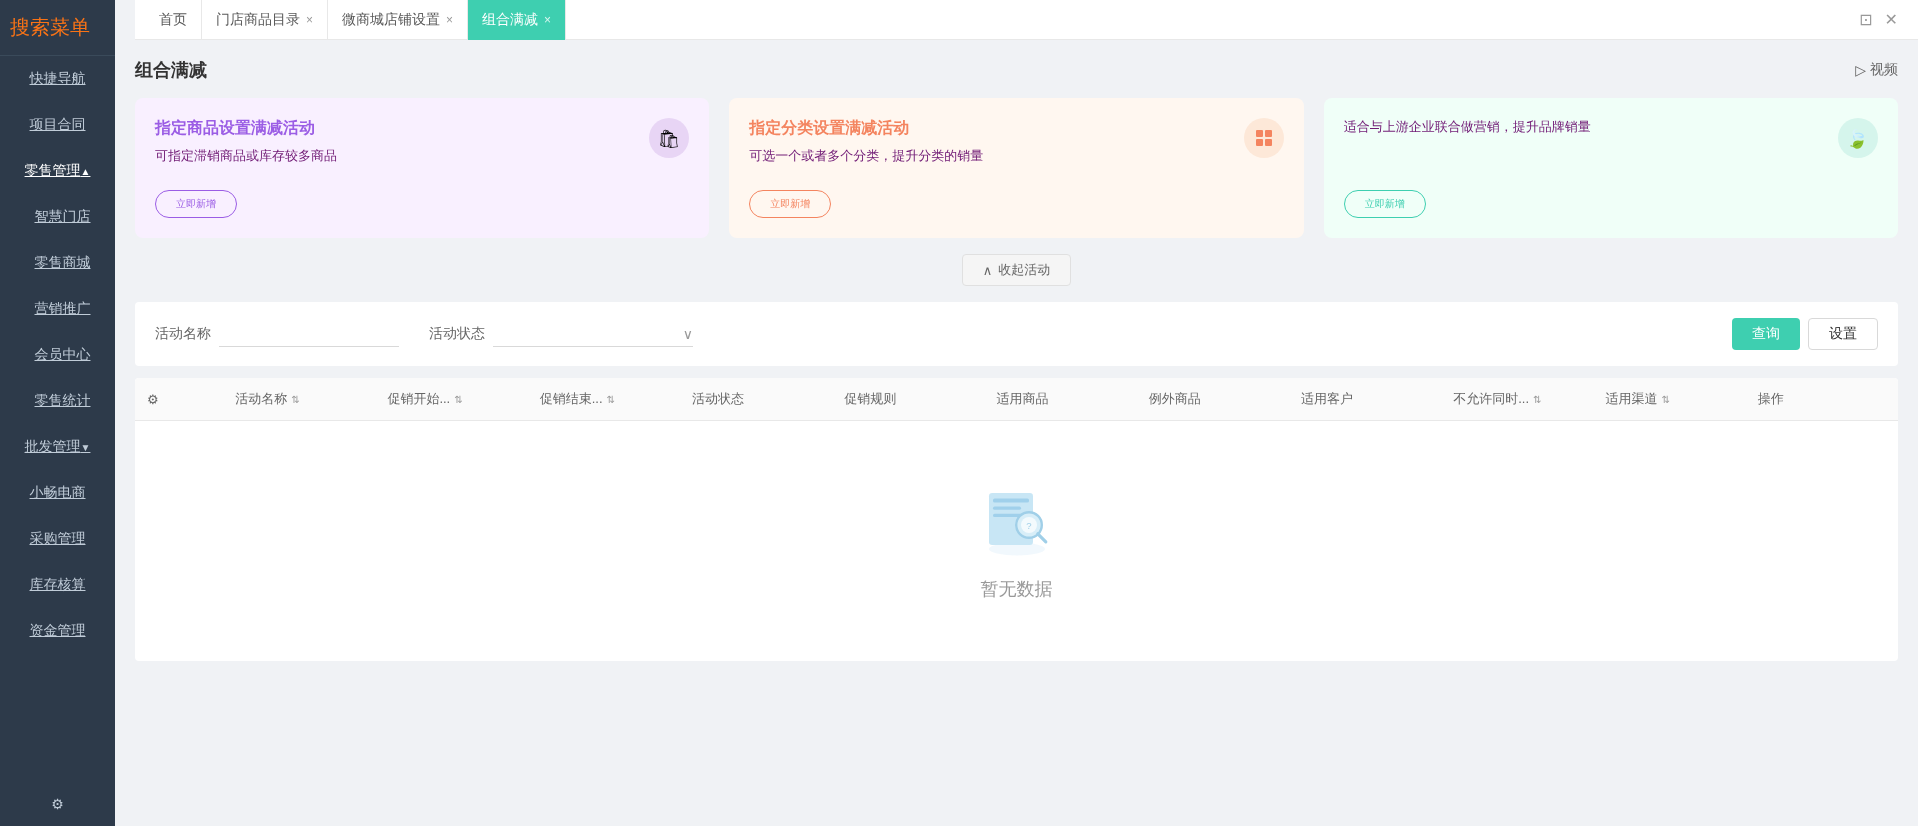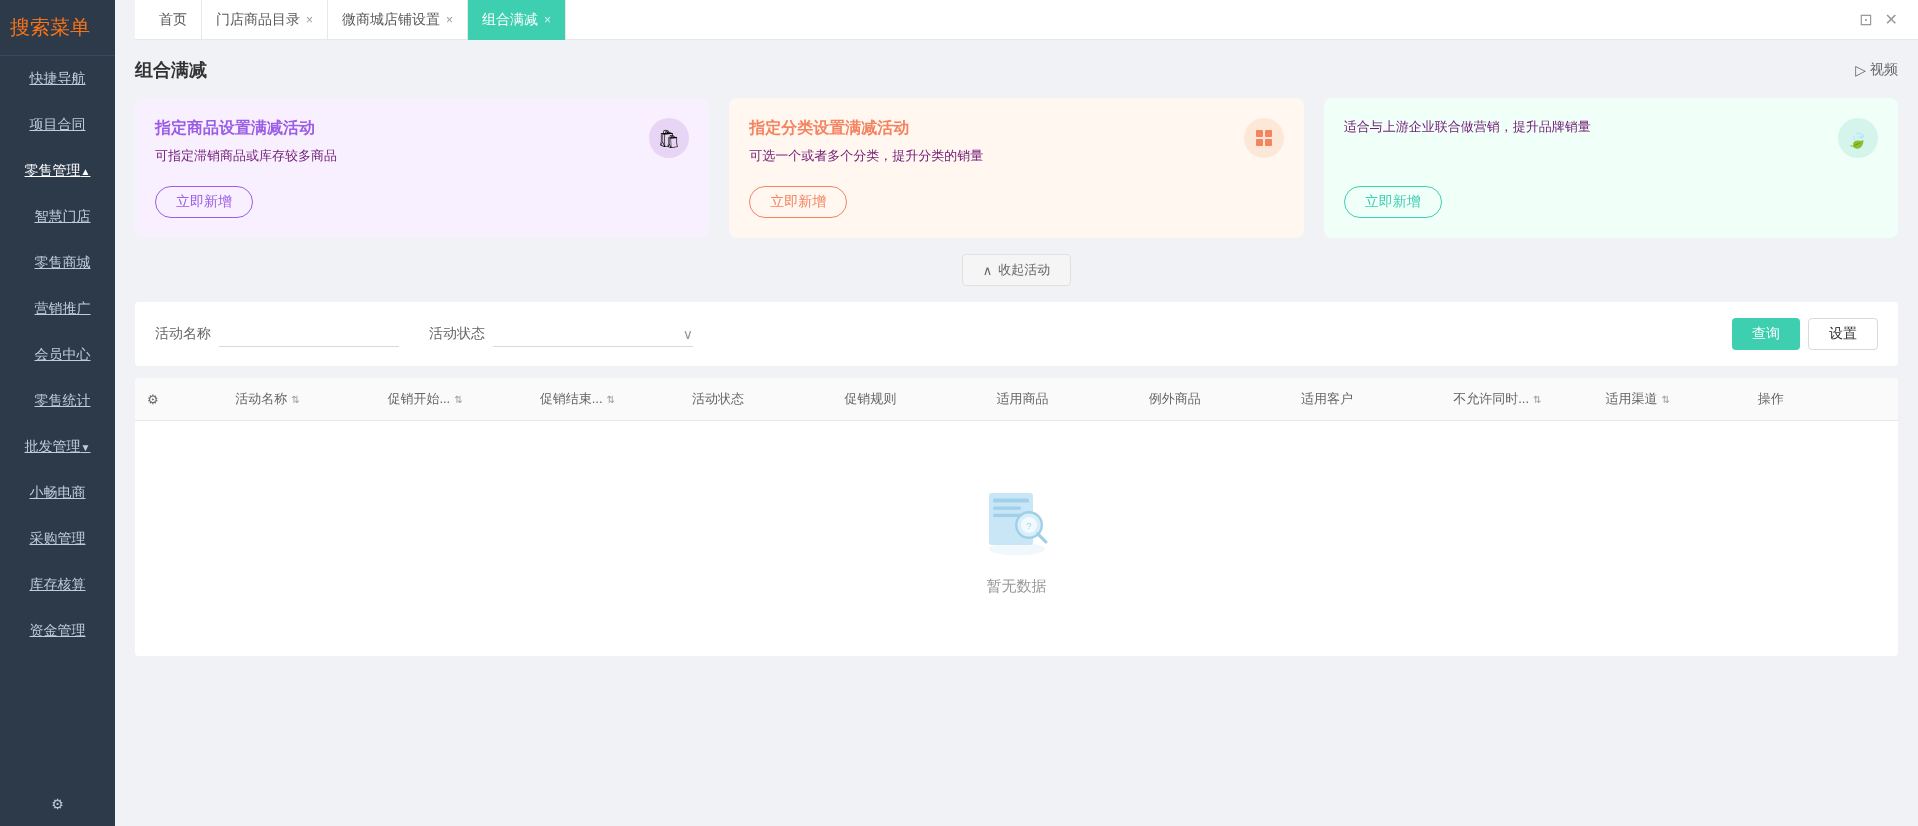--- a/index.html
+++ b/index.html
@@ -156,21 +156,21 @@
     }
     .card-icon {
       position: absolute;
       right: 20px;
       top: 20px;
       font-size: 28px;
     }
     .card-btn {
       border-radius: 20px;
       padding: 6px 20px;
-      font-size: 14px;
+      font-size: 10px;
       cursor: pointer;
       background: transparent;
       width: fit-content;
     }
     .card-purple .card-btn { border: 1px solid #9b5de5; color: #9b5de5; }
     .card-orange .card-btn { border: 1px solid #f4845f; color: #f4845f; }
     .card-green .card-btn { border: 1px solid #3ecfb0; color: #3ecfb0; }
 
     
     .collapse-bar {
@@ -278,21 +278,21 @@
       align-items: center;
       padding: 60px 20px;
     }
     .empty-icon {
       width: 100px;
       height: 80px;
       margin-bottom: 16px;
     }
     .empty-text {
       color: #999;
-      font-size: 15px;
+      font-size: 18px;
     }
   </style>
 </head>
 <body>
 
 <div class="sidebar">
   <div class="sidebar-search">搜索菜单</div>
 
   <div class="sidebar-item">
     <span>快捷导航</span>

